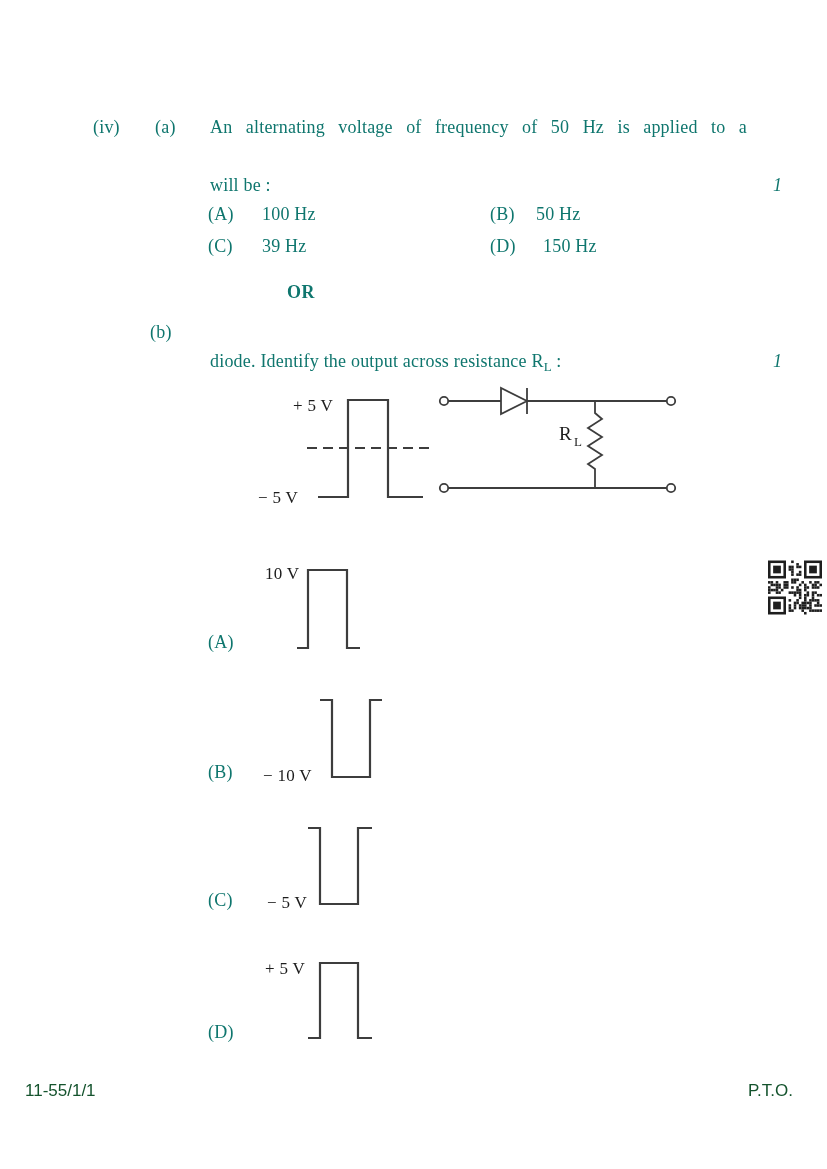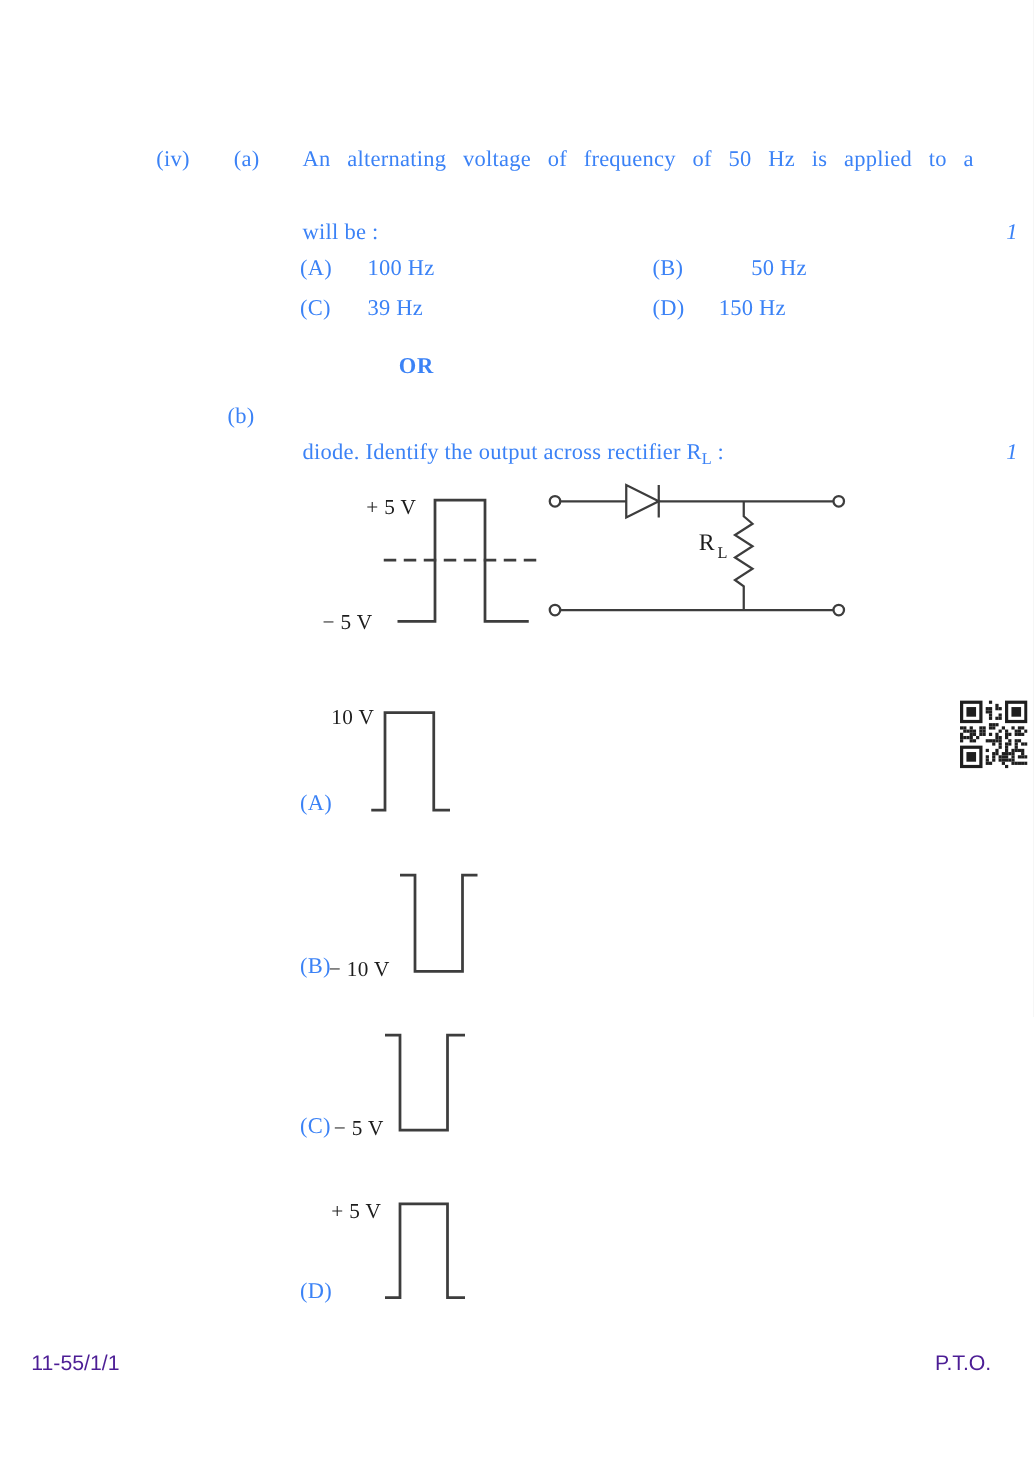--- a/index.html
+++ b/index.html
@@ -1,68 +1,68 @@
 <!DOCTYPE html>
 <html><head>
 <meta charset="utf-8">
 <style>
   html,body{margin:0;padding:0;background:#e9e9e9;}
   #page{
     position:relative;width:827px;height:1169px;background:#ffffff;
     overflow:hidden;font-family:"Liberation Serif","DejaVu Serif",serif;
   }
   .t{
-    position:absolute;font-size:18px;line-height:22px;color:#3b82f6;
-    white-space:pre;letter-spacing:0.2px;margin-left:32px;
+    position:absolute;font-size:18px;line-height:22px;color:#0f766e;
+    white-space:pre;letter-spacing:0.2px;
   }
   .just{
     white-space:normal;text-align:justify;text-align-last:justify;
   }
   .mark{font-style:italic;}
   .bold{font-weight:bold;letter-spacing:0.6px;}
   .sub{font-size:13px;vertical-align:-4px;letter-spacing:0;}
   svg.fig{position:absolute;overflow:visible;}
   svg.fig text{
     font-family:"Liberation Serif","DejaVu Serif",serif;
     fill:#1d1d1d;font-size:17px;letter-spacing:0.3px;
   }
   svg.fig .wire{stroke:#3d3d3d;stroke-width:2.2;fill:none;}
   svg.fig .thin{stroke:#3d3d3d;stroke-width:1.8;fill:none;}
   svg.fig .node{fill:#ffffff;stroke:#3d3d3d;stroke-width:1.8;}
   .sans{
     position:absolute;font-family:"Liberation Sans","DejaVu Sans",sans-serif;
-    font-size:17px;color:#4c1d95;line-height:20px;
+    font-size:17px;color:#14532d;line-height:20px;
   }
   #footer-center{left:0;width:827px;text-align:center;}
   #qr{position:absolute;left:768px;top:560px;width:54px;height:55px;}
 </style>
 </head>
 <body>
 
 <div id="page">
 
   <div class="t" style="left:93px;top:116px">(iv)</div>
   <div class="t" style="left:155px;top:116px">(a)</div>
   <div class="t just" style="left:210px;top:116px;width:537px">An alternating voltage of frequency of 50 Hz is applied to a</div>
   <div class="t" style="left:210px;top:174px">will be :</div>
   <div class="t mark" style="left:773px;top:174px">1</div>
 
   <div class="t" style="left:208px;top:203px">(A)</div>
   <div class="t" style="left:262px;top:203px">100 Hz</div>
   <div class="t" style="left:490px;top:203px">(B)</div>
-  <div class="t" style="left:569px;top:203px">50 Hz</div>
+  <div class="t" style="left:536px;top:203px">50 Hz</div>
   <div class="t" style="left:208px;top:235px">(C)</div>
   <div class="t" style="left:262px;top:235px">39 Hz</div>
   <div class="t" style="left:490px;top:235px">(D)</div>
   <div class="t" style="left:543px;top:235px">150 Hz</div>
 
   <div class="t bold" style="left:287px;top:281px">OR</div>
 
   <div class="t" style="left:150px;top:321px">(b)</div>
-  <div class="t" style="left:210px;top:350px"><span>diode. Identify the output across rectifier R</span><span class="sub">L</span><span> :</span></div>
+  <div class="t" style="left:210px;top:350px"><span>diode. Identify the output across resistance R</span><span class="sub">L</span><span> :</span></div>
   <div class="t mark" style="left:773px;top:350px">1</div>
 
   <svg class="fig" style="left:250px;top:385px" width="200" height="125" viewBox="0 0 200 125">
     <text x="43" y="26">+ 5 V</text>
     <text x="8" y="118">− 5 V</text>
     <polyline class="wire" points="68,112 98,112 98,15 138,15 138,112 173,112"></polyline>
     <line class="wire" x1="57" y1="63" x2="182" y2="63" stroke-dasharray="10 6"></line>
   </svg>
 
   <svg class="fig" style="left:435px;top:380px" width="245" height="120" viewBox="0 0 245 120">

